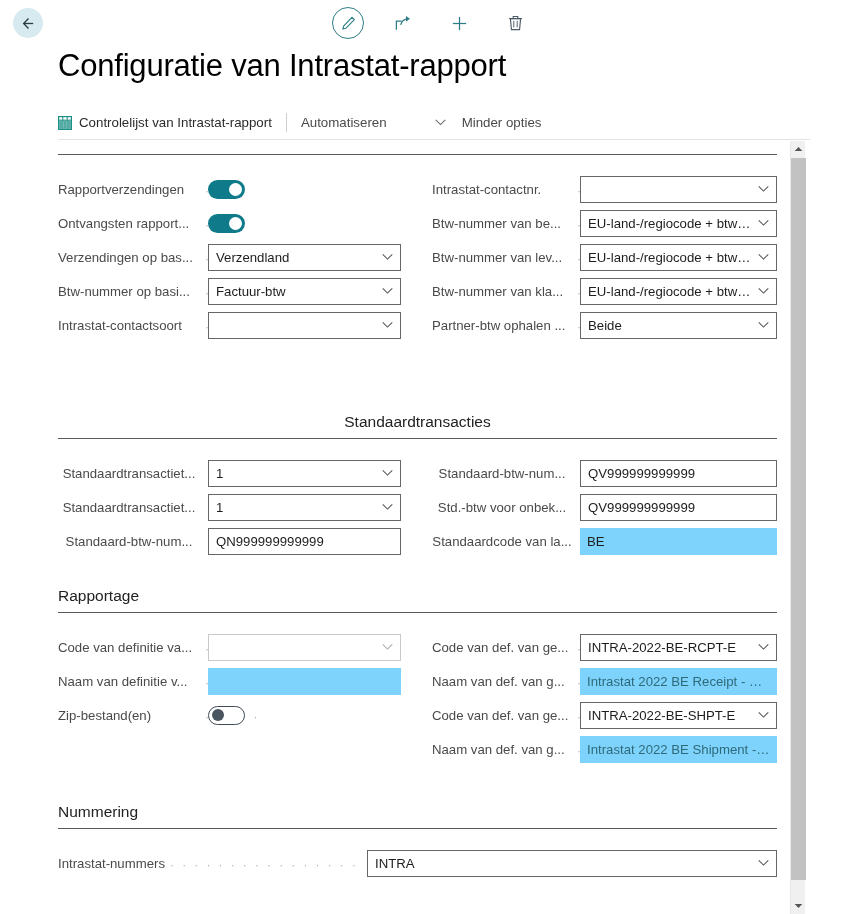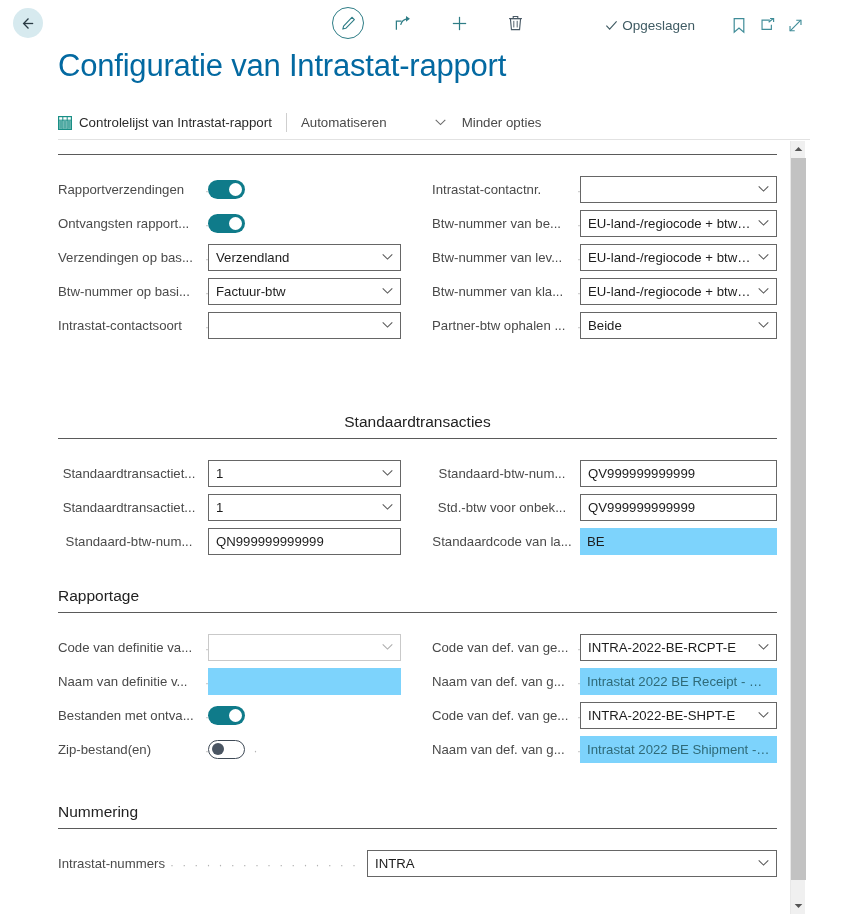--- a/index.html
+++ b/index.html
@@ -53,21 +53,21 @@
   .saved {
     display: flex; align-items: center; gap: 4px;
     color: #3f5b63; font-size: 13.5px; white-space: nowrap;
     margin-right: 30px;
   }
   .ricon { width: 28px; height: 24px; display: flex; align-items: center; justify-content: center; color: #3f8c98; cursor: pointer; }
 
   
   .page-title {
     position: absolute; left: 58px; top: 48px;
-    font-size: 31px; font-weight: 300; color: #0369a1;
+    font-size: 31px; font-weight: 300; color: #000000;
     letter-spacing: -0.2px;
     font-family: "Liberation Sans", sans-serif;
     white-space: nowrap;
   }
 
   
   .subbar {
     position: absolute; left: 58px; top: 106px;
     width: 752px; height: 34px;
     display: flex; align-items: center;
@@ -250,47 +250,20 @@
         <svg width="17" height="18" viewBox="0 0 18 19">
           <path d="M3.6 4.8 L14.4 4.8 L13.3 16.5 L4.7 16.5 Z" fill="none" stroke="#4a5a66" stroke-width="1.2"></path>
           <line x1="2.2" y1="4.8" x2="15.8" y2="4.8" stroke="#4a5a66" stroke-width="1.2"></line>
           <path d="M6.6 4.6 L6.6 2.6 L11.4 2.6 L11.4 4.6" fill="none" stroke="#4a5a66" stroke-width="1.2"></path>
           <line x1="7.2" y1="7.2" x2="7.2" y2="14.2" stroke="#4a5a66" stroke-width="1"></line>
           <line x1="10.8" y1="7.2" x2="10.8" y2="14.2" stroke="#4a5a66" stroke-width="1"></line>
         </svg>
       </div>
     </div>
 
-    <div class="rightgroup">
-      <div class="saved">
-        <svg width="13" height="13" viewBox="0 0 14 14">
-          <path d="M1.5 7.2 L5 11 L12.5 2.5" fill="none" stroke="#3f5b63" stroke-width="1.2"></path>
-        </svg>
-        <span>Opgeslagen</span>
-      </div>
-      <div class="ricon">
-        <svg width="14" height="17" viewBox="0 0 14 17">
-          <path d="M2.2 1.6 L11.8 1.6 L11.8 15.2 L7 11 L2.2 15.2 Z" fill="none" stroke="#3f8c98" stroke-width="1.2"></path>
-        </svg>
-      </div>
-      <div class="ricon">
-        <svg width="17" height="16" viewBox="0 0 18 17">
-          <path d="M11.5 3.3 L3.2 3.3 L3.2 13.2 L13.1 13.2 L13.1 8.2" fill="none" stroke="#3f8c98" stroke-width="1.2"></path>
-          <path d="M10.2 5.6 L15.2 1.6" fill="none" stroke="#3f8c98" stroke-width="1.2"></path>
-          <path d="M11.7 1.6 L15.5 1.6 L15.5 5.3" fill="none" stroke="#3f8c98" stroke-width="1.2"></path>
-        </svg>
-      </div>
-      <div class="ricon">
-        <svg width="17" height="17" viewBox="0 0 18 18">
-          <line x1="3.4" y1="14.6" x2="14.6" y2="3.4" stroke="#3f8c98" stroke-width="1.2"></line>
-          <path d="M9.8 3.4 L14.8 3.4 L14.8 8.4" fill="none" stroke="#3f8c98" stroke-width="1.2"></path>
-          <path d="M8.2 14.6 L3.2 14.6 L3.2 9.6" fill="none" stroke="#3f8c98" stroke-width="1.2"></path>
-        </svg>
-      </div>
-    </div>
   </div>
 
   <div class="page-title">Configuratie van Intrastat-rapport</div>
 
   <div class="subbar">
     <div class="item">
       <svg class="grid-icon" width="14" height="14" viewBox="0 0 14 14">
         <rect x="0.6" y="0.6" width="12.8" height="12.8" fill="none" stroke="#1a8f86" stroke-width="1.2"></rect>
         <line x1="0.6" y1="4.2" x2="13.4" y2="4.2" stroke="#1a8f86" stroke-width="1"></line>
         <line x1="4.8" y1="0.6" x2="4.8" y2="13.4" stroke="#1a8f86" stroke-width="1"></line>
@@ -539,29 +512,20 @@
             <div class="row">
               <div class="lbl">Naam van definitie v...</div>
               <div class="leader">·</div>
               <div class="ctrl">
                 <div class="readonly w193">
                   <span class="val"></span>
                 </div>
               </div>
             </div>
             <div class="row">
-              <div class="lbl">Bestanden met ontva...</div>
-              <div class="leader">·</div>
-              <div class="ctrl">
-                <div class="toggle on">
-                    <div class="knob"></div>
-                  </div>
-              </div>
-            </div>
-            <div class="row">
               <div class="lbl">Zip-bestand(en)</div>
               <div class="leader">· · · · ·</div>
               <div class="ctrl">
                 <div class="toggle off">
                     <div class="knob"></div>
                   </div>
               </div>
             </div>
           </div>
 

